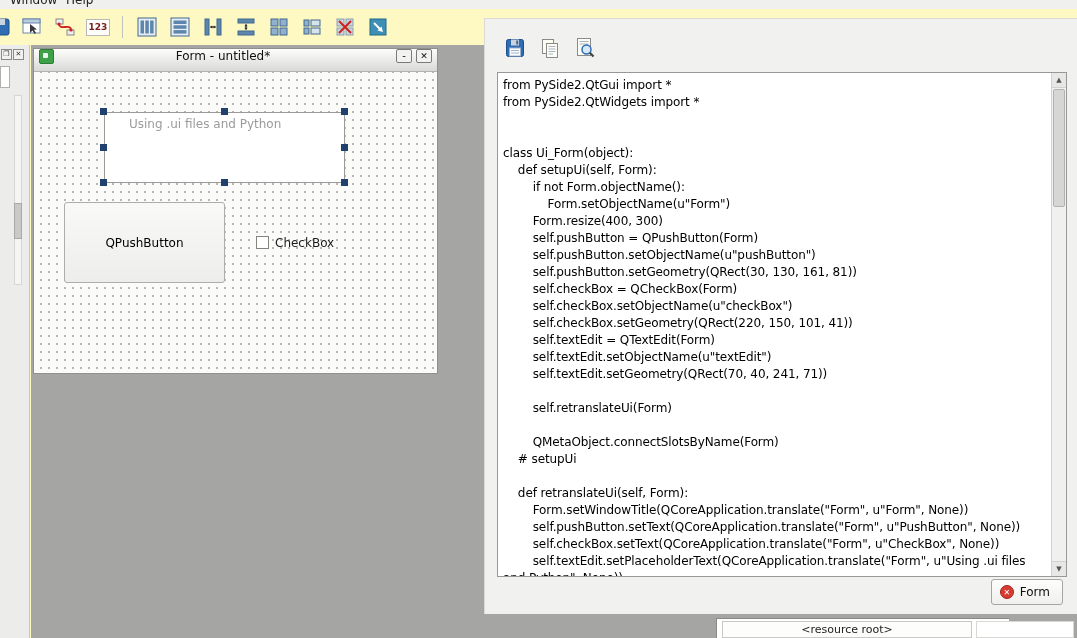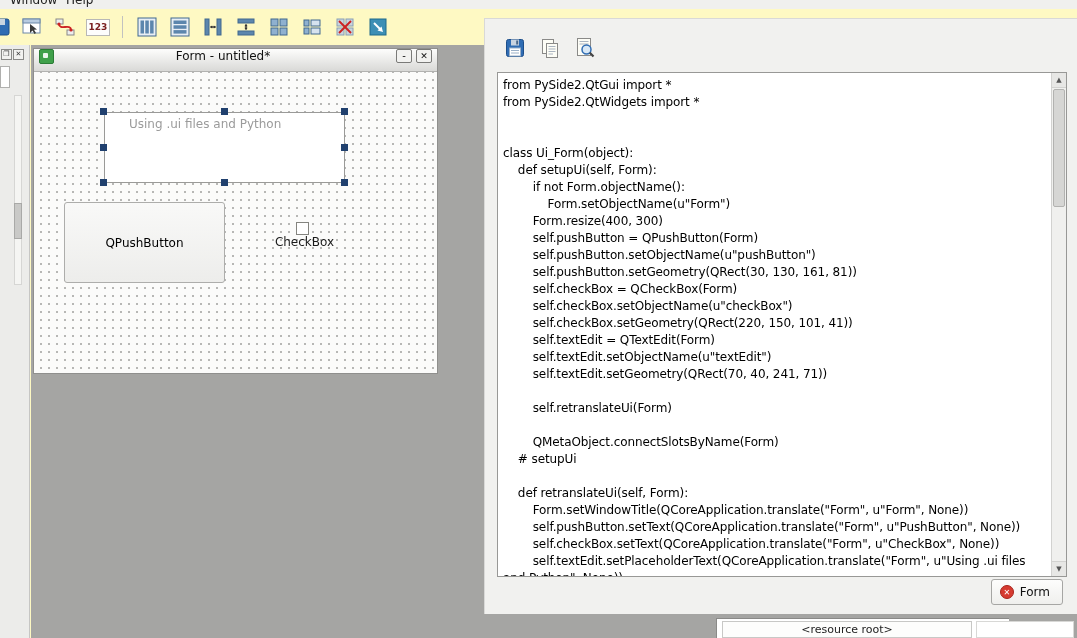--- a/index.html
+++ b/index.html
@@ -40,21 +40,21 @@
   .fw-title { flex:1; text-align:center; color:#111; }
   .fw-btn { width:16px; height:14px; border:1px solid #7a7a78; background:#f2f2f0; border-radius:2px; display:flex; align-items:center; justify-content:center; font-size:10px; line-height:1; margin-left:4px; box-sizing:border-box; color:#111; }
   .fw-btn.close { font-weight:bold; font-size:9px; }
   .fw-canvas { position:absolute; left:0; top:23px; right:0; bottom:0;
     background-image:radial-gradient(circle,#b7b7b5 1px,rgba(0,0,0,0) 1.1px);
     background-size:8px 8px; background-position:3px 4px; }
 
   .qt-textedit { position:absolute; left:70px; top:40px; width:241px; height:71px; background:#fff; border:1px solid #9a9a98; box-sizing:border-box; padding:4px 24px; color:#9b9b9b; }
   .handle { position:absolute; width:7px; height:7px; background:#20406e; }
   .qt-pushbutton { position:absolute; left:30px; top:130px; width:161px; height:81px; background:linear-gradient(#f9f9f8,#ededeb); border:1px solid #adadab; border-radius:3px; display:flex; align-items:center; justify-content:center; box-sizing:border-box; color:#000; }
-  .qt-checkbox { position:absolute; left:220px; top:150px; width:101px; height:41px; display:flex; align-items:center; box-sizing:border-box;flex-direction:column; }
+  .qt-checkbox { position:absolute; left:220px; top:150px; width:101px; height:41px; display:flex; align-items:center; box-sizing:border-box; }
   .cb-box { width:13px; height:13px; background:#fff; border:1px solid #84847f; margin:0 6px 0 2px; flex:0 0 auto; box-sizing:border-box; }
 
   
   .code-dialog { position:absolute; left:484px; top:18px; width:593px; height:596px; background:#f1f1ef; border-top:1px solid #d9d9d7; border-left:1px solid #d9d9d7; box-sizing:border-box; }
   .cd-toolbar { position:absolute; left:18px; top:17px; display:flex; gap:11px; }
   .cd-tbtn { width:24px; height:24px; display:flex; align-items:center; justify-content:center; border-radius:3px; }
   .cd-codearea { position:absolute; left:12px; top:53px; width:570px; height:505px; background:#fff; border:1px solid #98989б; border:1px solid #989896; box-sizing:border-box; }
   .cd-pre { position:absolute; left:0; top:0; right:16px; bottom:0; margin:0; padding:4px 2px 8px 5px;
     font-family:"DejaVu Sans","Liberation Sans",sans-serif; font-size:12px; line-height:17px;
     letter-spacing:-0.1px; white-space:pre; overflow:hidden; color:#000; }

